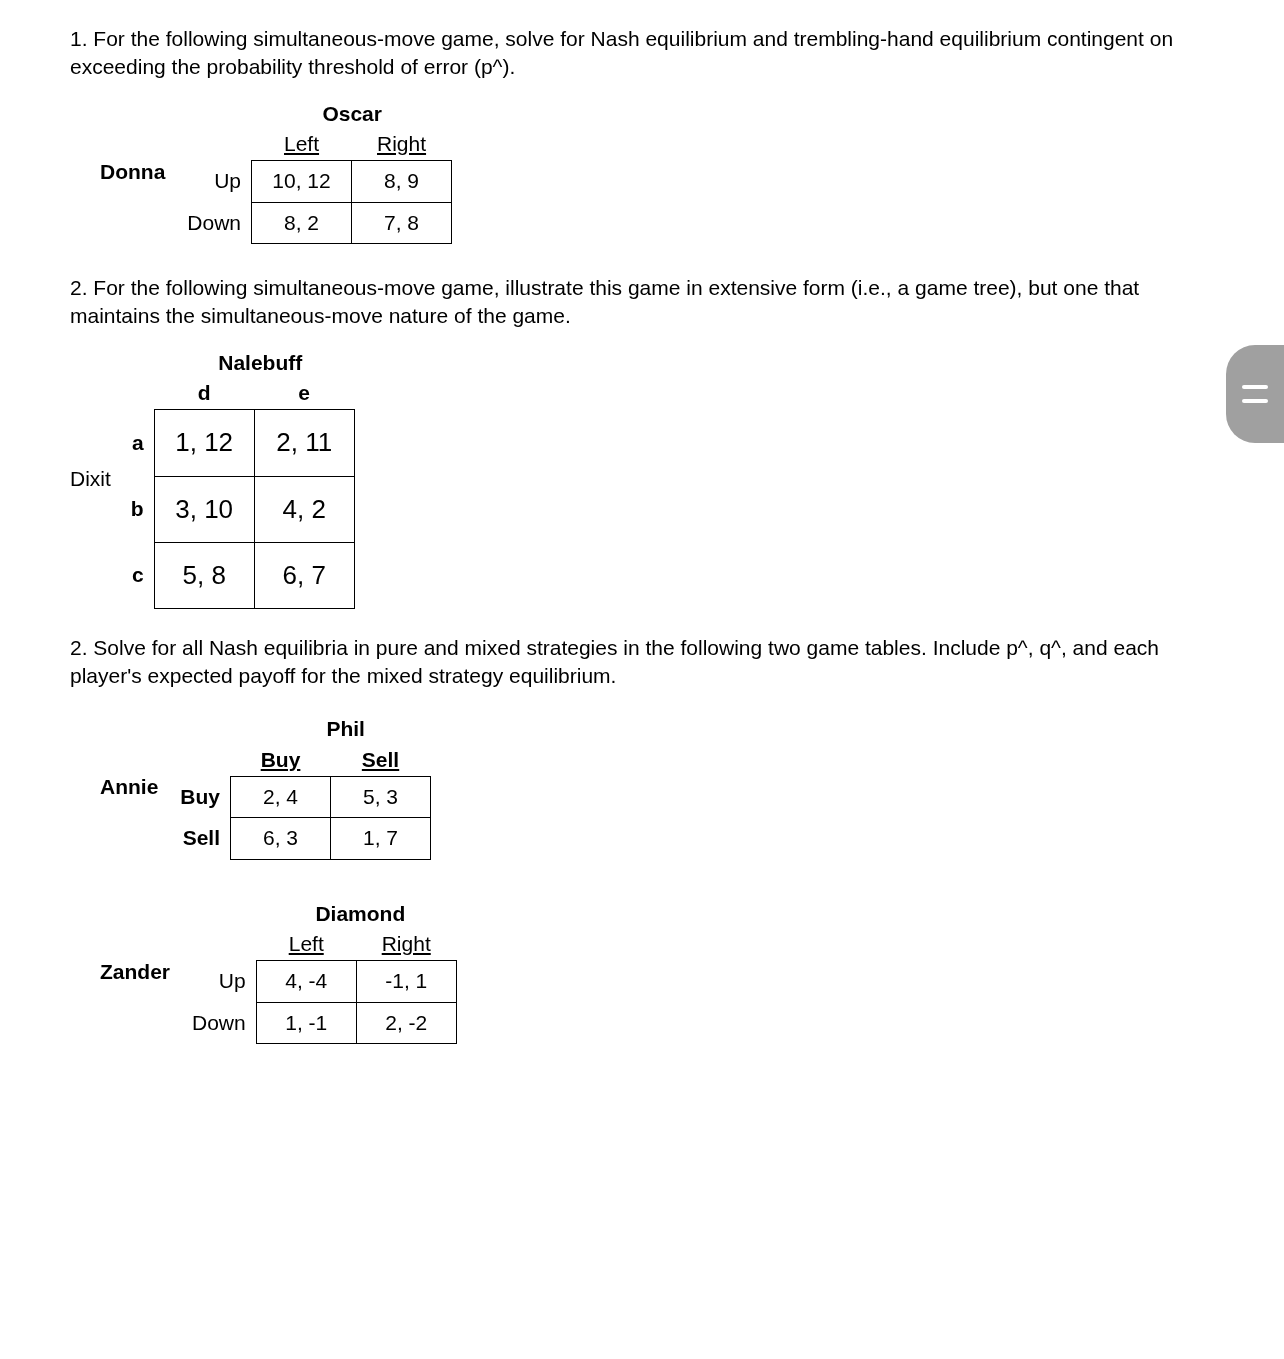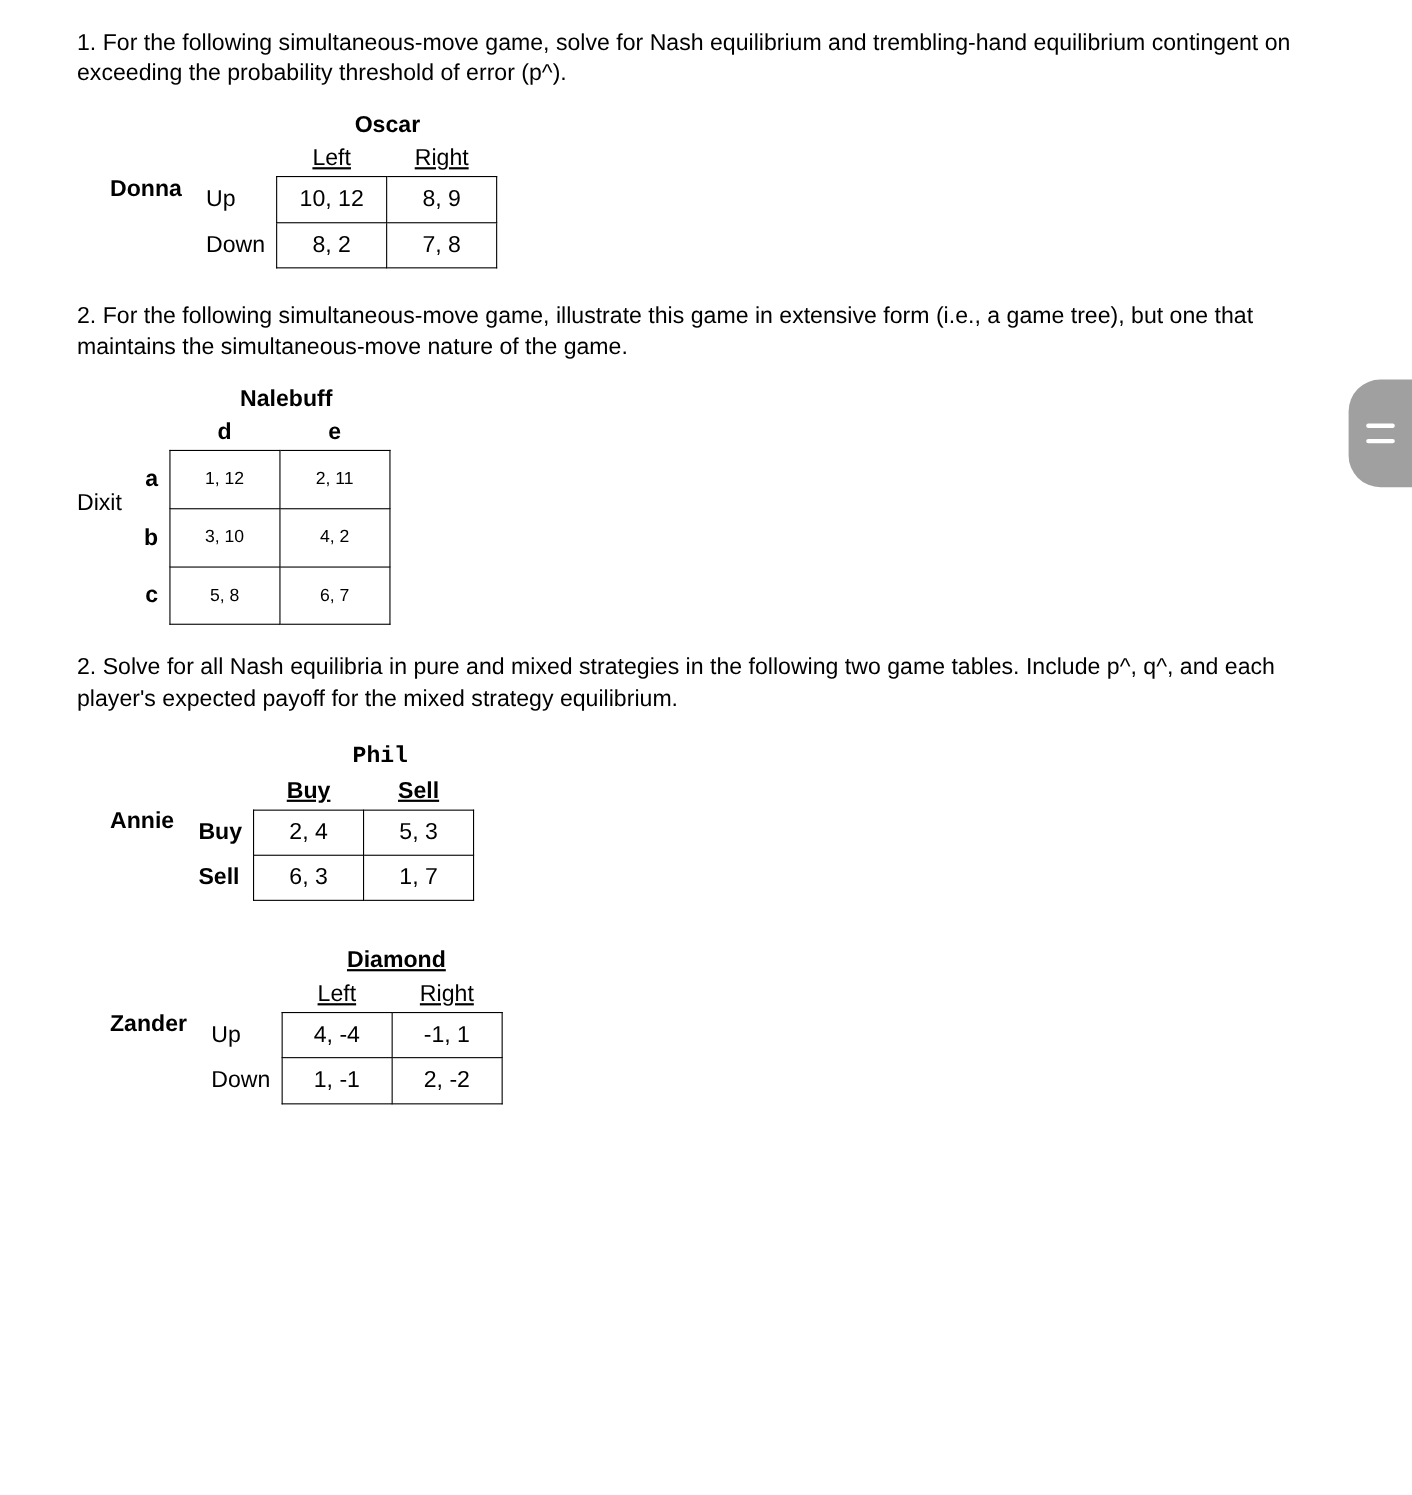--- a/index.html
+++ b/index.html
@@ -57,38 +57,38 @@
       text-decoration: underline;
     }
     .gt .col-hdr-plain {
       border: none;
       padding: 2px 8px;
       font-weight: bold;
     }
     .gt .row-hdr {
       border: none;
       padding: 2px 10px;
-      text-align: left;
+      text-align: right;
     }
     .gt .row-hdr-bold {
       border: none;
       padding: 2px 10px;
       text-align: right;
       font-weight: bold;
     }
     .gt .cell {
       border: 1.5px solid #000;
       padding: 6px 0;
       width: 100px;
     }
     .gt .cell-big {
       border: 1.5px solid #000;
       padding: 15px 0;
       width: 100px;
-      font-size: 16px;
+      font-size: 26px;
     }
     .gt .corner {
       border: none;
     }
     .g2-container {
       display: flex;
       align-items: center;
       margin: 18px 0 25px 0;
     }
     .g2-row-player {
@@ -186,21 +186,21 @@
   </div>
 
 </div>
 
 <div class="question">
   <p class="q-text">2. Solve for all Nash equilibria in pure and mixed strategies in the following two game tables. Include p^, q^, and each player's expected payoff for the mixed strategy equilibrium.</p>
 
   <div class="game-container" style="margin-left:30px; margin-top:25px;">
     <div class="row-player-label">Annie</div>
     <div class="game-grid">
-      <div class="col-player-label" style="margin-left:90px;font-family:Liberation Mono, monospace;">Phil</div>
+      <div class="col-player-label" style="margin-left:90px;">Phil</div>
       <table class="gt">
         <tbody>
             <tr>
           <td class="corner"></td>
           <td class="col-hdr" style="font-weight:bold;">Buy</td>
           <td class="col-hdr" style="font-weight:bold;">Sell</td>
         </tr>
         <tr>
           <td class="row-hdr" style="font-weight:bold;">Buy</td>
           <td class="cell">2, 4</td>
@@ -212,21 +212,21 @@
           <td class="cell">1, 7</td>
         </tr>
       </tbody>
         </table>
     </div>
   </div>
 
   <div class="game-container" style="margin-left:30px; margin-top:40px;">
     <div class="row-player-label">Zander</div>
     <div class="game-grid">
-      <div class="col-player-label" style="margin-left:82px;text-decoration:underline;">Diamond</div>
+      <div class="col-player-label" style="margin-left:82px;">Diamond</div>
       <table class="gt">
         <tbody>
             <tr>
           <td class="corner"></td>
           <td class="col-hdr">Left</td>
           <td class="col-hdr">Right</td>
         </tr>
         <tr>
           <td class="row-hdr">Up</td>
           <td class="cell">4, -4</td>

